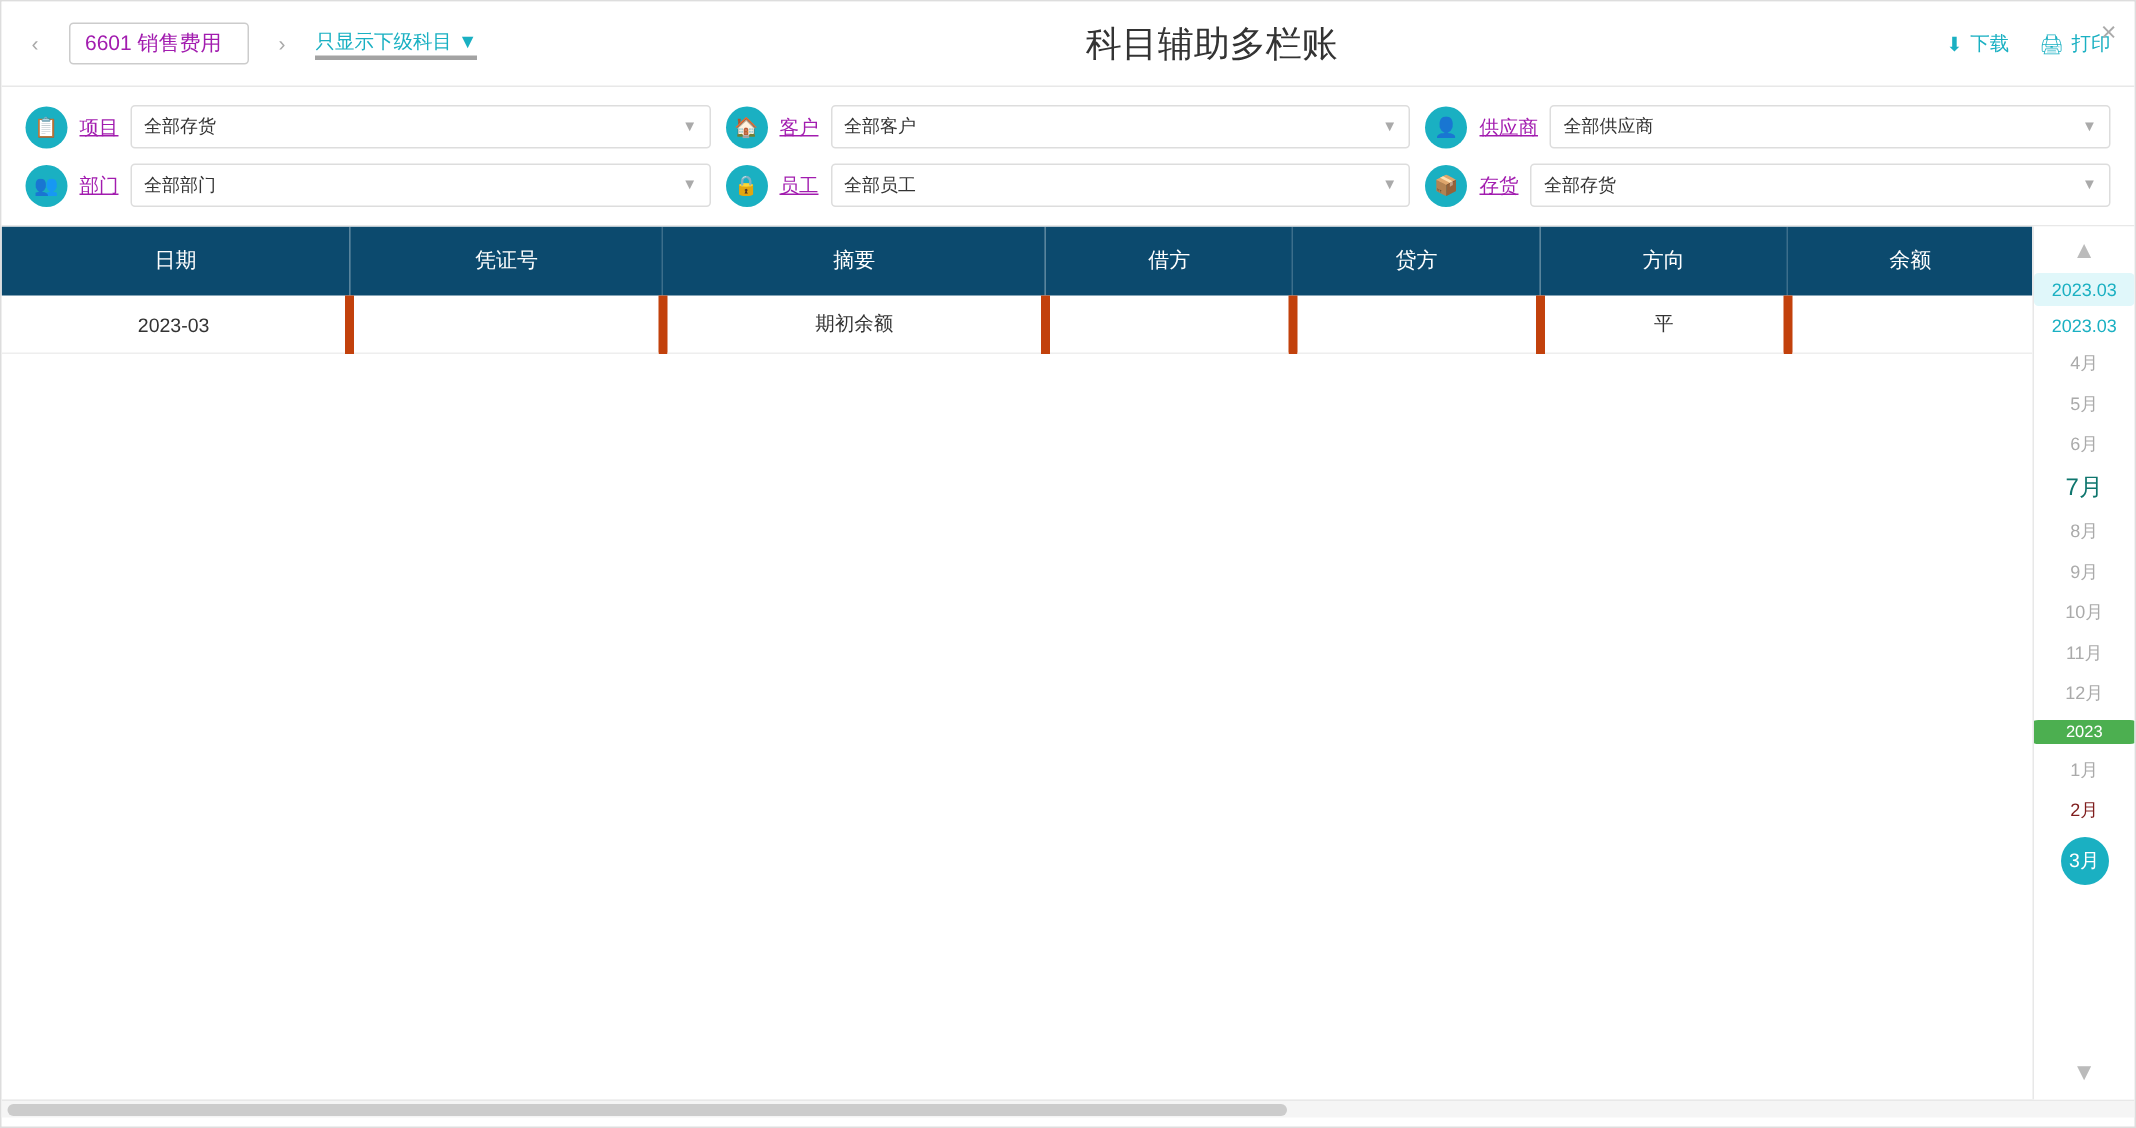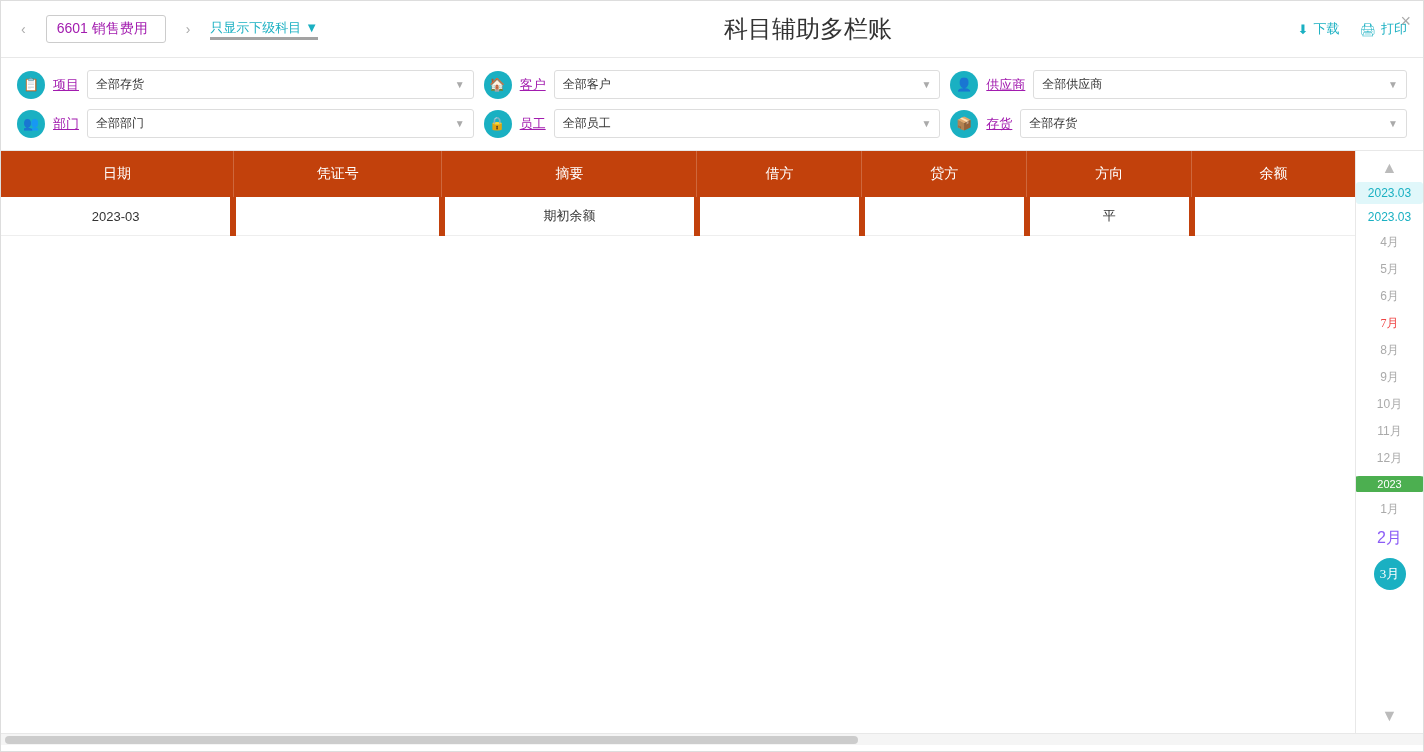--- a/index.html
+++ b/index.html
@@ -23,21 +23,21 @@
     .filter-label { color: #a21caf; font-size: 13px; white-space: nowrap; text-decoration: underline; }
     .filter-select { flex: 1; border: 1px solid #ddd; border-radius: 3px; padding: 5px 8px; font-size: 12px; color: #333; display: flex; align-items: center; justify-content: space-between; cursor: pointer; background: #fff; min-width: 180px; }
     .filter-select .arrow { color: #aaa; font-size: 10px; }
     
     
     .main-area { display: flex; height: calc(752px - 170px); }
     
     
     .table-area { flex: 1; overflow: auto; }
     .data-table { width: 100%; border-collapse: collapse; }
-    .data-table thead tr { background: #c2410c; color: #fff; }
+    .data-table thead tr { background: #0c4a6e; color: #fff; }
     .data-table thead th { padding: 14px 12px; text-align: center; font-weight: normal; font-size: 14px; border-right: 1px solid rgba(255,255,255,0.2); }
     .data-table thead th:last-child { border-right: none; }
     .data-table tbody tr { border-bottom: 1px solid #eee; }
     .data-table tbody td { padding: 10px 12px; text-align: center; font-size: 13px; color: #333; border-right: 6px solid #c2410c; }
     .data-table tbody td:last-child { border-right: none; }
     
     
     .bottom-scroll { height: 12px; background: #f5f5f5; border-top: 1px solid #e8e8e8; }
     .scroll-thumb { height: 8px; margin-top: 2px; margin-left: 4px; width: 60%; background: #ccc; border-radius: 4px; }
     
@@ -166,21 +166,21 @@
 
       <div style="width:100%;text-align:center;padding:5px 2px;font-size:12px;color:#aaa;cursor:pointer;">
         <span>4月</span>
       </div>
       <div style="width:100%;text-align:center;padding:5px 2px;font-size:12px;color:#aaa;cursor:pointer;">
         <span>5月</span>
       </div>
       <div style="width:100%;text-align:center;padding:5px 2px;font-size:12px;color:#aaa;cursor:pointer;">
         <span>6月</span>
       </div>
-      <div style="width:100%;text-align:center;padding:5px 2px;font-size:12px;color:#ef4444;cursor:pointer;font-family:Liberation Serif, serif;">
+      <div style="width:100%;text-align:center;padding:5px 2px;font-size:16px;color:#0f766e;cursor:pointer;">
         <span>7月</span>
       </div>
       <div style="width:100%;text-align:center;padding:5px 2px;font-size:12px;color:#aaa;cursor:pointer;">
         <span>8月</span>
       </div>
       <div style="width:100%;text-align:center;padding:5px 2px;font-size:12px;color:#aaa;cursor:pointer;">
         <span>9月</span>
       </div>
       <div style="width:100%;text-align:center;padding:5px 2px;font-size:12px;color:#aaa;cursor:pointer;">
         <span>10月</span>
@@ -192,25 +192,25 @@
         <span>12月</span>
       </div>
 
       <div style="display:flex;justify-content:center;margin:4px 0;">
         <span style="background:#4caf50;color:#fff;border-radius:10px;padding:2px 26px;font-size:11px;cursor:pointer;">2023</span>
       </div>
 
       <div style="width:100%;text-align:center;padding:5px 2px;font-size:12px;color:#aaa;cursor:pointer;">
         <span>1月</span>
       </div>
-      <div style="width:100%;text-align:center;padding:5px 2px;font-size:16px;color:#8b5cf6;cursor:pointer;">
+      <div style="width:100%;text-align:center;padding:5px 2px;font-size:12px;color:#7f1d1d;cursor:pointer;">
         <span>2月</span>
       </div>
 
-      <div style="display:flex;margin:4px 0;font-family:Liberation Serif, serif;">
+      <div style="display:flex;margin:4px 0;">
         <span style="background:#1ab0c2;color:#fff;border-radius:50%;width:32px;height:32px;display:flex;align-items:center;justify-content:center;font-size:13px;cursor:pointer;">3月</span>
       </div>
 
       <span class="timeline-scroll-btn" style="margin-top:auto;">▼</span>
     </div>
   </div>
 
   <div class="bottom-scroll">
     <div class="scroll-thumb"></div>
   </div>

